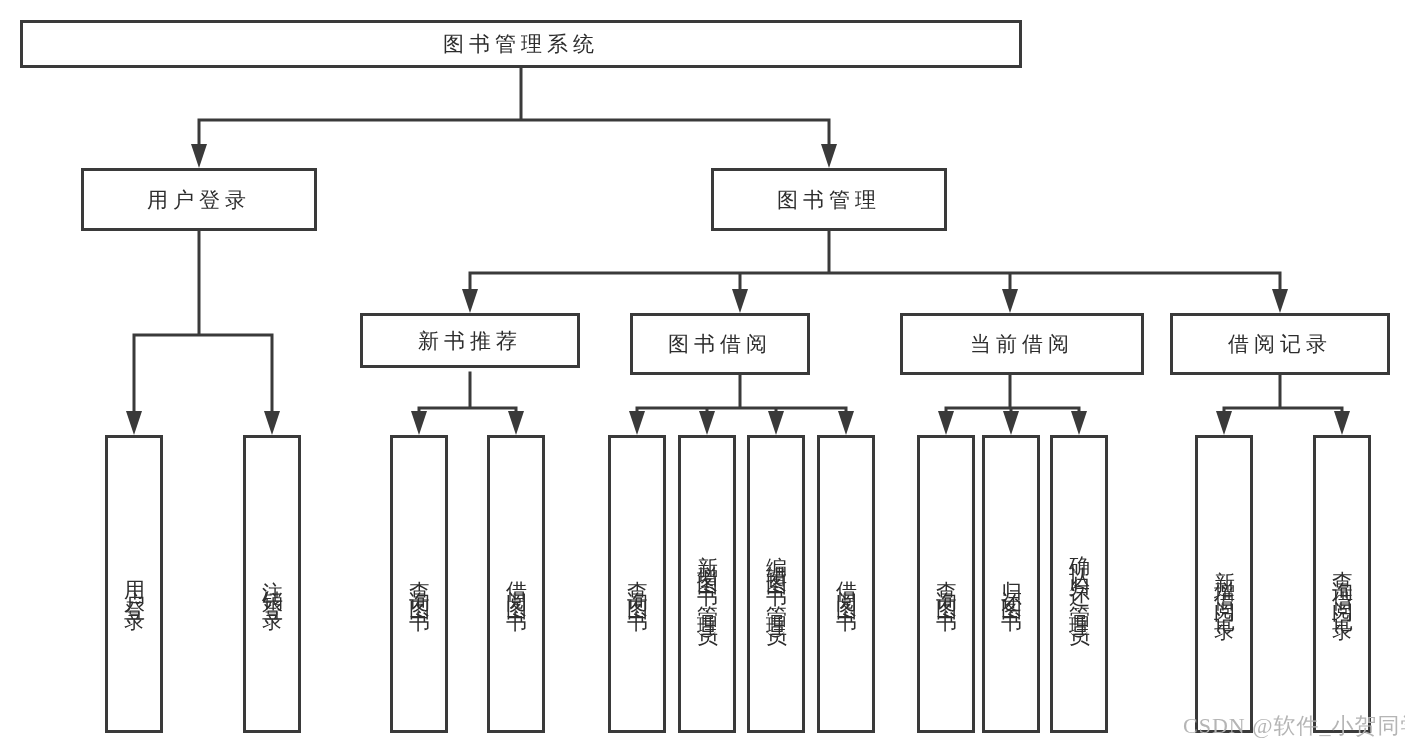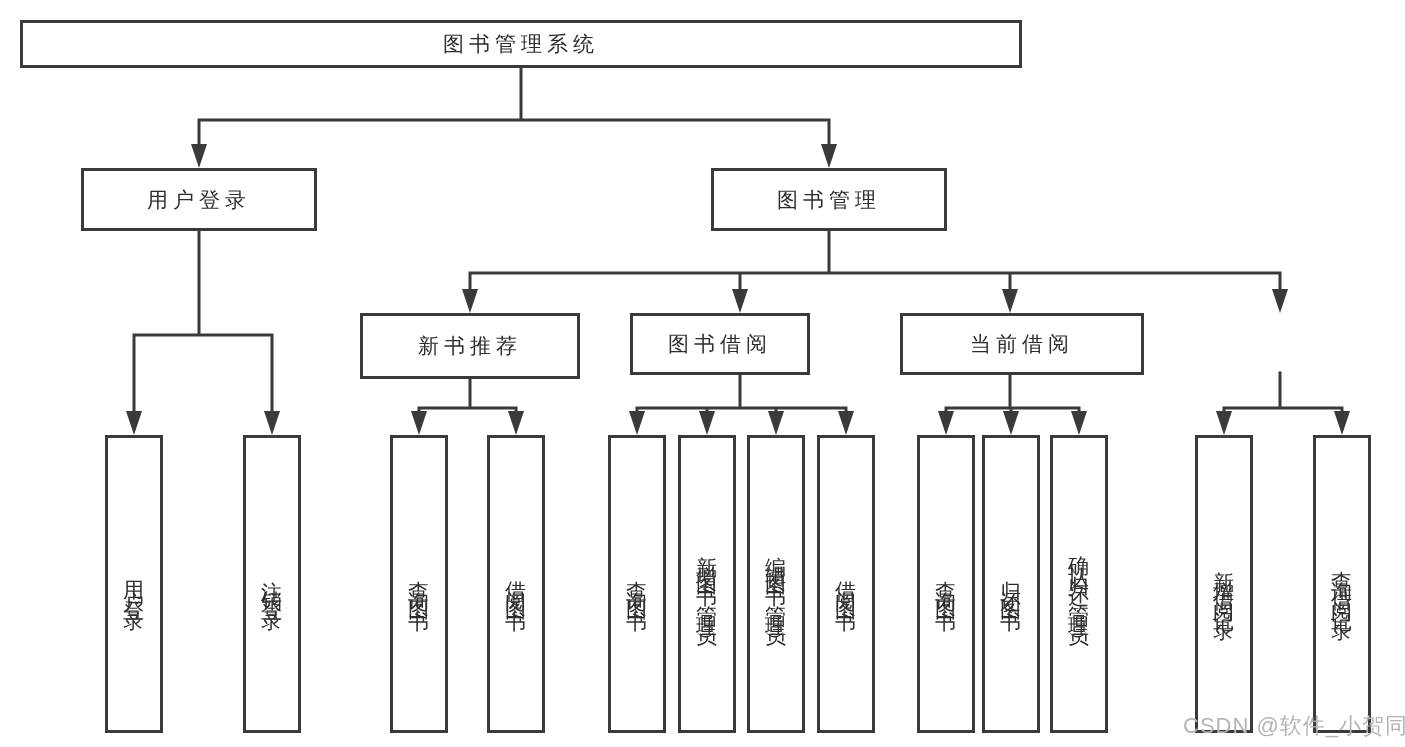--- a/index.html
+++ b/index.html
@@ -1,17 +1,17 @@
 <!DOCTYPE html>
 <html><head>
 <meta charset="utf-8">
 <style>
   html,body{margin:0;padding:0;background:#ffffff;}
   body{font-family:"Liberation Sans","DejaVu Sans",sans-serif;}
-  .canvas{position:relative;width:1405px;height:747px;background:#ffffff;overflow:hidden;}
+  .canvas{position:relative;width:1405px;height:747px;background:#ffffff;overflow:hidden;font-family:Liberation Serif, serif;}
   .edges{position:absolute;left:0;top:0;width:1405px;height:747px;}
   .edges path.ln{stroke:#3a3a3a;stroke-width:3;fill:none;stroke-linecap:square;}
   .edges path.ar{fill:#3a3a3a;stroke:none;}
   .box{position:absolute;box-sizing:border-box;background:#ffffff;border:3px solid #3a3a3a;
        display:flex;align-items:center;justify-content:center;}
   .lbl{font-size:21px;color:#2d2d2d;letter-spacing:5px;white-space:nowrap;}
   .vbox .lbl{writing-mode:vertical-rl;letter-spacing:10px;line-height:1;}
   .watermark{position:absolute;left:1183px;top:711px;font-size:22px;color:#b5b5b5;
              letter-spacing:1px;white-space:nowrap;}
 </style>
@@ -67,28 +67,31 @@
     <span class="lbl">图书管理系统</span>
   </div>
 
   <div class="box hbox" style="left:81px;top:168px;width:236px;height:63px">
     <span class="lbl">用户登录</span>
   </div>
   <div class="box hbox" style="left:711px;top:168px;width:236px;height:63px">
     <span class="lbl">图书管理</span>
   </div>
 
-  <div class="box hbox" style="left:360px;top:313px;width:220px;height:66px">
+  <div class="box hbox" style="left:360px;top:313px;width:220px;height:55px">
     <span class="lbl">新书推荐</span>
   </div>
   <div class="box hbox" style="left:630px;top:313px;width:180px;height:62px">
     <span class="lbl">图书借阅</span>
   </div>
   <div class="box hbox" style="left:900px;top:313px;width:244px;height:62px">
     <span class="lbl">当前借阅</span>
+  </div>
+  <div class="box hbox" style="left:1170px;top:313px;width:220px;height:62px">
+    <span class="lbl">借阅记录</span>
   </div>
 
   <div class="box vbox" style="left:105px;top:435px;width:58px;height:298px">
     <span class="lbl">用户登录</span>
   </div>
   <div class="box vbox" style="left:243px;top:435px;width:58px;height:298px">
     <span class="lbl">注销登录</span>
   </div>
 
   <div class="box vbox" style="left:390px;top:435px;width:58px;height:298px">

